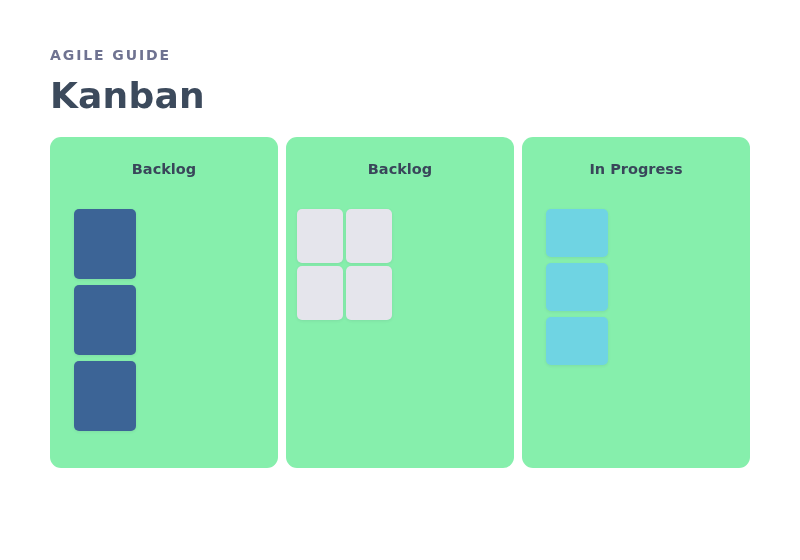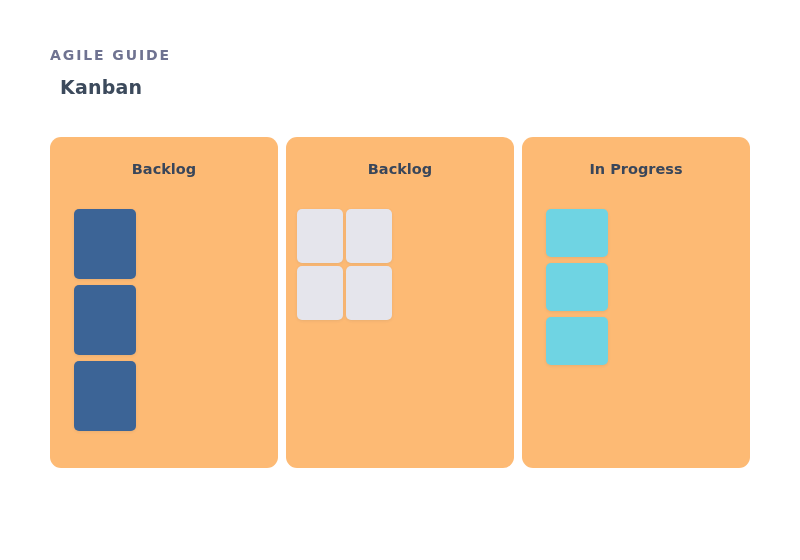--- a/index.html
+++ b/index.html
@@ -26,43 +26,43 @@
     font-size: 14px;
     font-weight: 700;
     letter-spacing: 1.9px;
     color: #6f7391;
     text-transform: uppercase;
     line-height: 1;
     margin: 0 0 16px 0;
     white-space: nowrap;
   }
   #title {
-    font-size: 19px;
+    font-size: 36px;
     font-weight: 700;
     letter-spacing: 0.2px;
     color: #3c4a5c;
     line-height: 1;
-    margin: 10px;
+    margin: 0;
     white-space: nowrap;
   }
 
   
   #board {
     position: absolute;
     left: 50px;
     top: 137px;
     width: 700px;
     height: 331px;
     display: flex;
     gap: 8px;
   }
   .column {
     position: relative;
     flex: 1 1 0;
-    background: #fdba74;
+    background: #86efac;
     border-radius: 11px;
     overflow: hidden;
   }
   .column-title {
     position: absolute;
     top: 25px;
     left: 0;
     right: 0;
     text-align: center;
     font-size: 14.5px;

